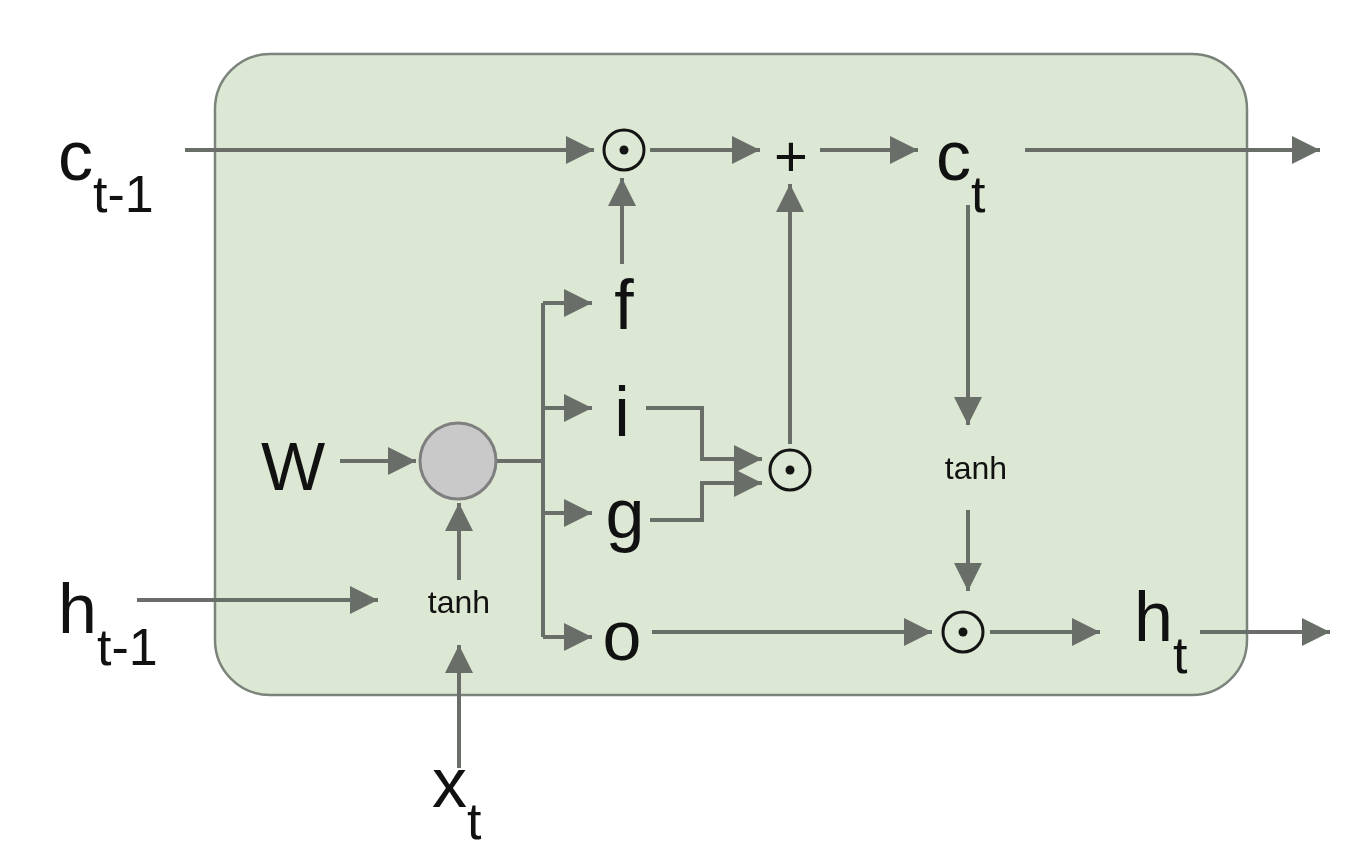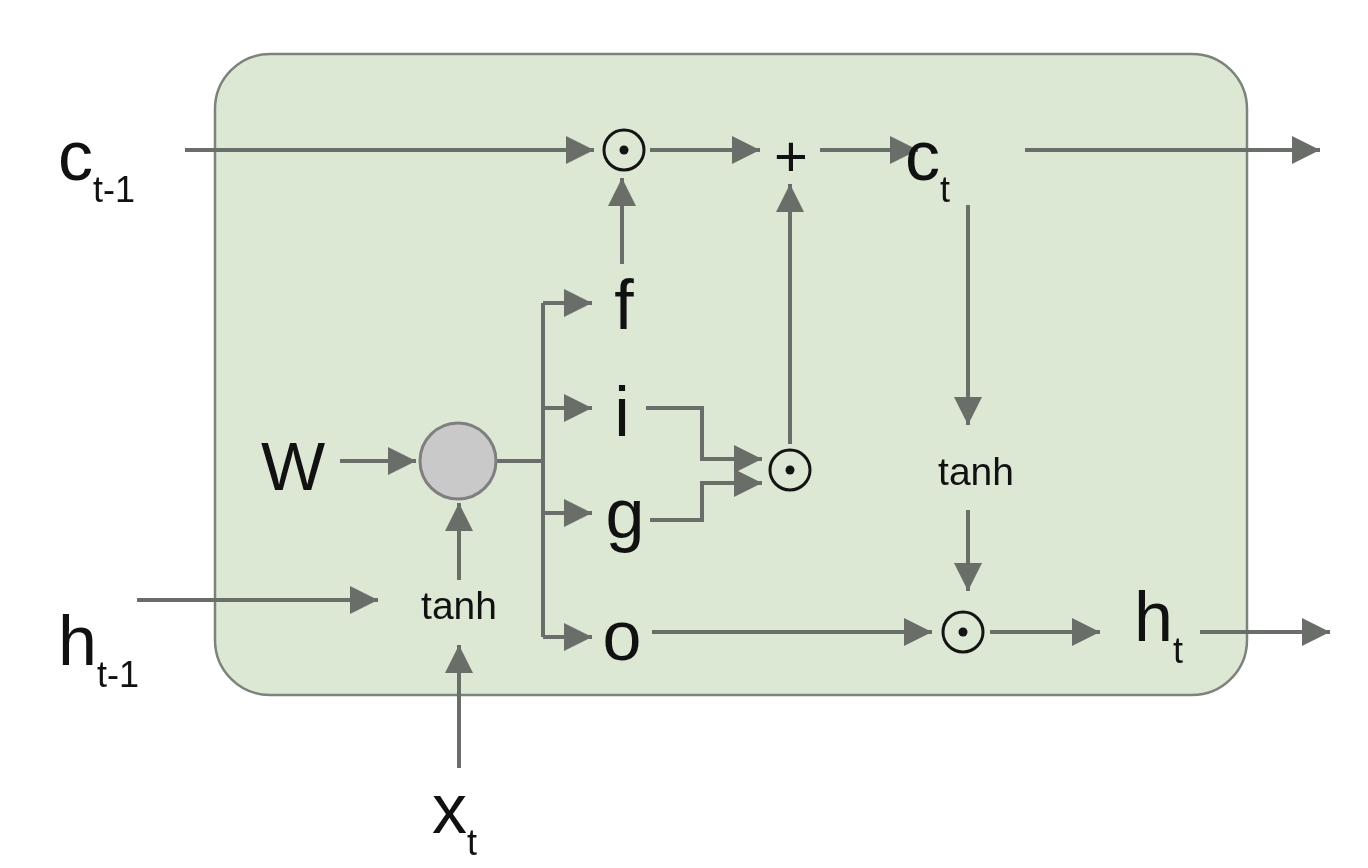--- a/index.html
+++ b/index.html
@@ -31,22 +31,22 @@
   .op-dot { fill: var(--op-stroke); stroke: none; }
   .stack-node { fill: var(--node-fill); stroke: var(--node-border); stroke-width: 3; }
 
   .lbl {
     position: absolute;
     line-height: 1;
     white-space: nowrap;
     font-size: 70px;
     color: var(--text);
   }
-  .lbl .sub { font-size: 36px; position: relative; top: 0.62em; }
-  .lbl.small { font-size: 39px; }
+  .lbl .sub { font-size: 52px; position: relative; top: 0.62em; }
+  .lbl.small { font-size: 32px; }
   .lbl.plus { font-size: 58px; }
   .lbl.center { transform: translateX(-50%); }
 </style>
 </head>
 <body>
 
 <div class="stage">
 
   <svg class="diagram" width="1368" height="868" viewBox="0 0 1368 868">
     <defs>
@@ -103,25 +103,25 @@
       <circle class="op-dot" cx="790" cy="470" r="4.5"></circle>
     </g>
     <g>
       <circle class="op-circle" cx="963" cy="632" r="20"></circle>
       <circle class="op-dot" cx="963" cy="632" r="4.5"></circle>
     </g>
   </svg>
 
   <div class="lbl" style="left:58px; top:121px;"><span>c</span><span class="sub">t-1</span></div>
 
-  <div class="lbl" style="left:58px; top:606px;"><span>h</span><span class="sub">t-1</span></div>
+  <div class="lbl" style="left:58px; top:574px;"><span>h</span><span class="sub">t-1</span></div>
 
-  <div class="lbl" style="left:432px; top:774px;"><span>x</span><span class="sub">t</span></div>
+  <div class="lbl" style="left:432px; top:748px;"><span>x</span><span class="sub">t</span></div>
 
-  <div class="lbl" style="left:905px; top:121px;"><span>c</span><span class="sub">t</span></div>
+  <div class="lbl" style="left:936px; top:121px;"><span>c</span><span class="sub">t</span></div>
 
   <div class="lbl" style="left:1134px; top:582px;"><span>h</span><span class="sub">t</span></div>
 
   <div class="lbl" style="left:261px; top:432px; font-size:68px;">W</div>
 
   <div class="lbl plus center" style="left:791px; top:127px;">+</div>
 
   <div class="lbl center" style="left:624px; top:270px;">f</div>
   <div class="lbl center" style="left:622px; top:377px;">i</div>
   <div class="lbl center" style="left:625px; top:479px;">g</div>

